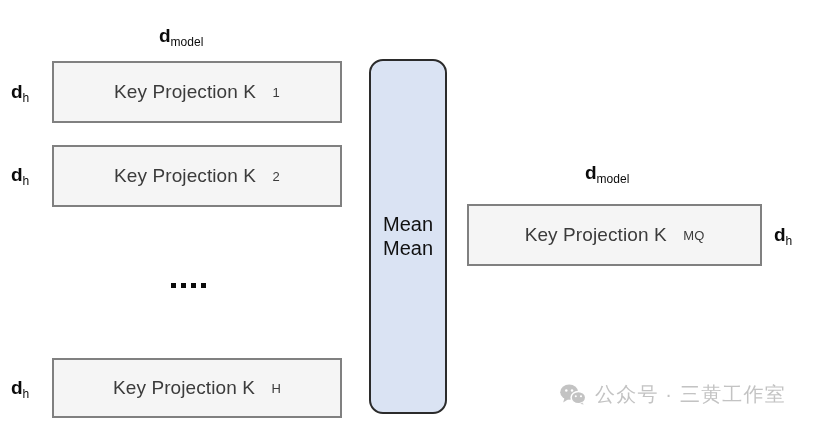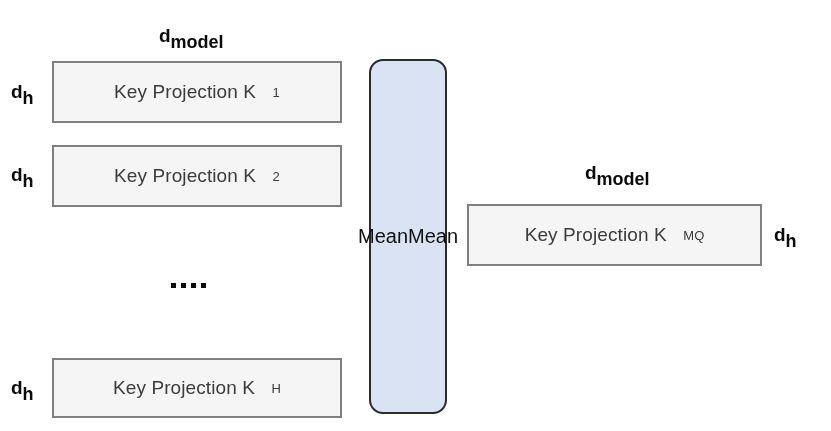--- a/index.html
+++ b/index.html
@@ -42,41 +42,41 @@
   }
 
   
   .meanpool {
     position: absolute;
     box-sizing: border-box;
     background: #dae3f3;
     border: 2px solid #2b2b2b;
     border-radius: 14px;
     display: flex;
-    flex-direction: row;
+    flex-direction: column;
     align-items: center;
     justify-content: center;
     color: #111111;
     font-size: 20px;
     line-height: 1.18;
     text-align: center;
   }
 
   
   .dimlabel {
     position: absolute;
     font-weight: bold;
     color: #0b0b0b;
     font-size: 19px;
     white-space: nowrap;
   }
   .dimlabel .sub {
-    font-size: 18px;
+    font-size: 12px;
     vertical-align: -0.32em;
-    font-weight: bold;
+    font-weight: normal;
   }
 
   
   .ellipsis {
     position: absolute;
     display: flex;
     gap: 5px;
     align-items: flex-end;
   }
   .ellipsis i {
@@ -159,14 +159,29 @@
 
   <div class="kbox" style="left:467px; top:204px; width:295px; height:62px;">
     <span>Key Projection K</span>
       <span class="sub">MQ</span>
   </div>
 
   <div class="dimlabel" style="left:774px; top:224px;">
     <span>d</span><span class="sub">h</span>
   </div>
 
+  <div class="watermark" style="left:560px; top:381px;">
+    <span class="wechat">
+      <svg viewBox="0 0 26 21" width="26" height="21" aria-hidden="true">
+        <ellipse cx="9.2" cy="8.2" rx="9" ry="7.6" fill="#c3c3c3"></ellipse>
+        <polygon points="4.6,13.6 3.2,18.4 8.2,15.2" fill="#c3c3c3"></polygon>
+        <ellipse cx="18.4" cy="13.6" rx="7.3" ry="6.2" fill="#c3c3c3" stroke="#ffffff" stroke-width="1.5"></ellipse>
+        <polygon points="22.6,18.2 24.2,21.4 19.6,19.6" fill="#c3c3c3" stroke="#ffffff" stroke-width="0.8"></polygon>
+        <circle cx="6.3" cy="6.6" r="1.25" fill="#ffffff"></circle>
+        <circle cx="12.0" cy="6.6" r="1.25" fill="#ffffff"></circle>
+        <circle cx="15.8" cy="12.2" r="1.05" fill="#ffffff"></circle>
+        <circle cx="21.0" cy="12.2" r="1.05" fill="#ffffff"></circle>
+      </svg>
+    </span>
+    <span>公众号 · 三黄工作室</span>
+  </div>
 
 </div>
 
 </body></html>

